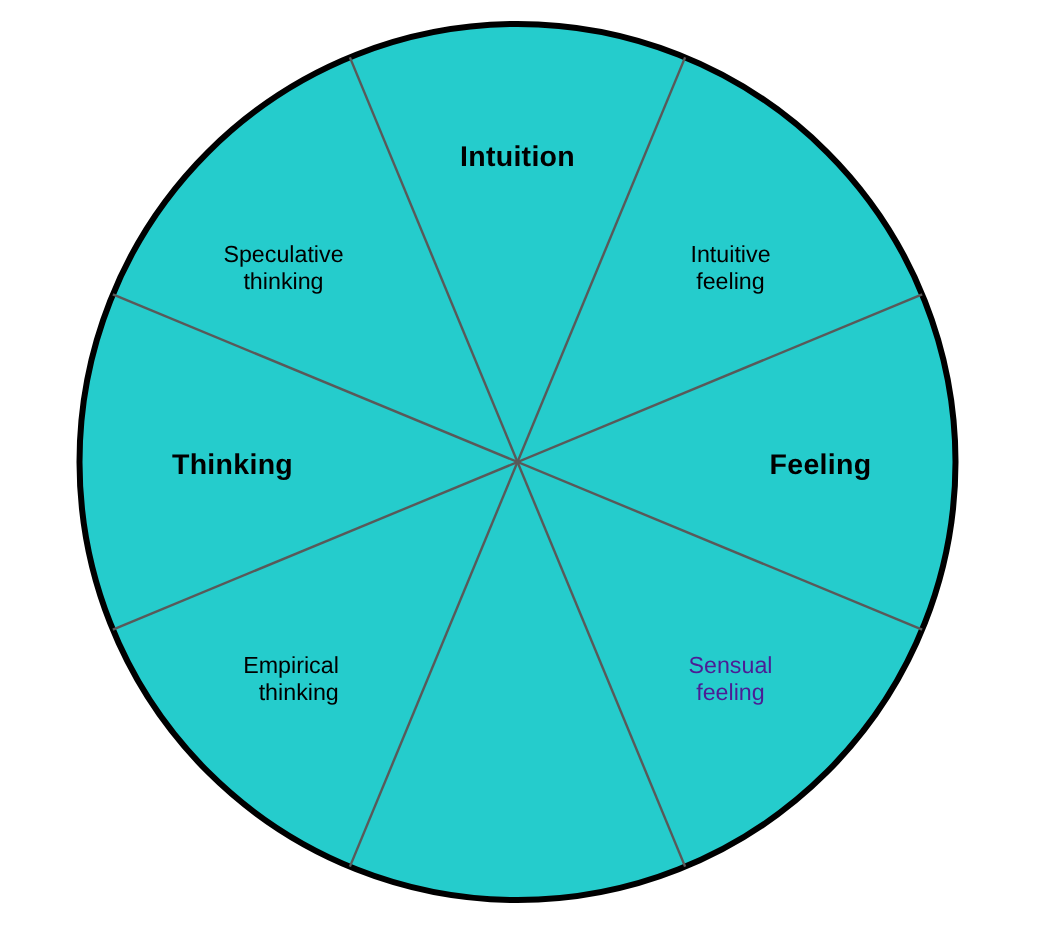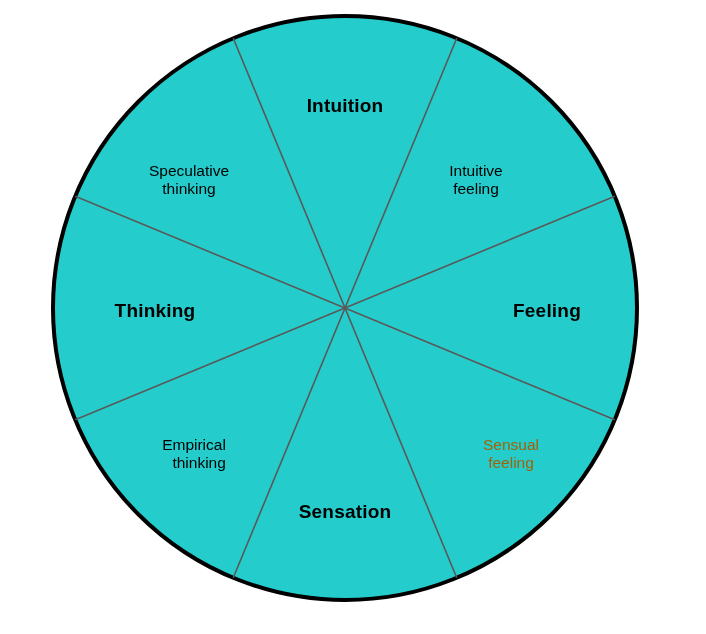--- a/index.html
+++ b/index.html
@@ -55,29 +55,28 @@
     <g stroke="#595959" stroke-width="1.6">
       <line x1="614.77" y1="196.26" x2="75.23" y2="419.74"></line>
       <line x1="456.74" y1="38.23" x2="233.26" y2="577.77"></line>
       <line x1="233.26" y1="38.23" x2="456.74" y2="577.77"></line>
       <line x1="75.23" y1="196.26" x2="614.77" y2="419.74"></line>
     </g>
   </svg>
 
   <div class="sector-label cardinal" style="left: 345px; top: 106px; color: rgb(0, 0, 0);">Intuition</div>
 
-  <div class="sector-label secondary" style="left: 476px; top: 180px; color: rgb(0, 0, 0); text-align: center;">Intuitive
+  <div class="sector-label secondary" style="left: 487px; top: 180px; color: rgb(0, 0, 0); text-align: center;">Intuitive
 feeling</div>
 
   <div class="sector-label cardinal" style="left: 547px; top: 311px; color: rgb(0, 0, 0);">Feeling</div>
 
-  <div class="sector-label secondary" style="left: 487px; top: 454px; color: #a16207; margin-left: 24px;">Sensual
+  <div class="sector-label secondary" style="left: 487px; top: 454px; color: #4c1d95;">Sensual
 feeling</div>
 
-  <div class="sector-label cardinal" style="left: 345px; top: 512px; color: rgb(0, 0, 0);">Sensation</div>
 
   <div class="sector-label secondary" style="left: 194px; top: 454px; color: rgb(0, 0, 0); text-align: right;">Empirical
 thinking</div>
 
   <div class="sector-label cardinal" style="left: 155px; top: 311px; color: rgb(0, 0, 0);">Thinking</div>
 
   <div class="sector-label secondary" style="left: 189px; top: 180px; color: rgb(0, 0, 0); text-align: center;">Speculative
 thinking</div>
 </div>
 

